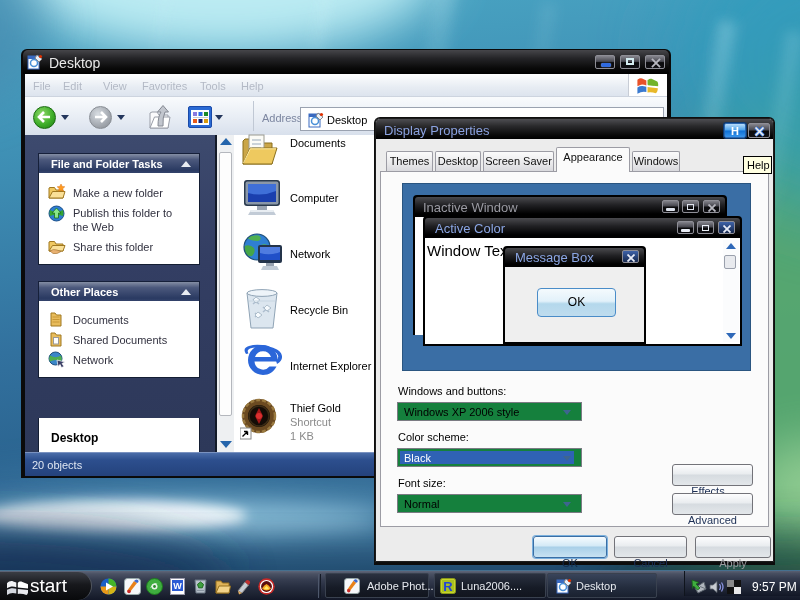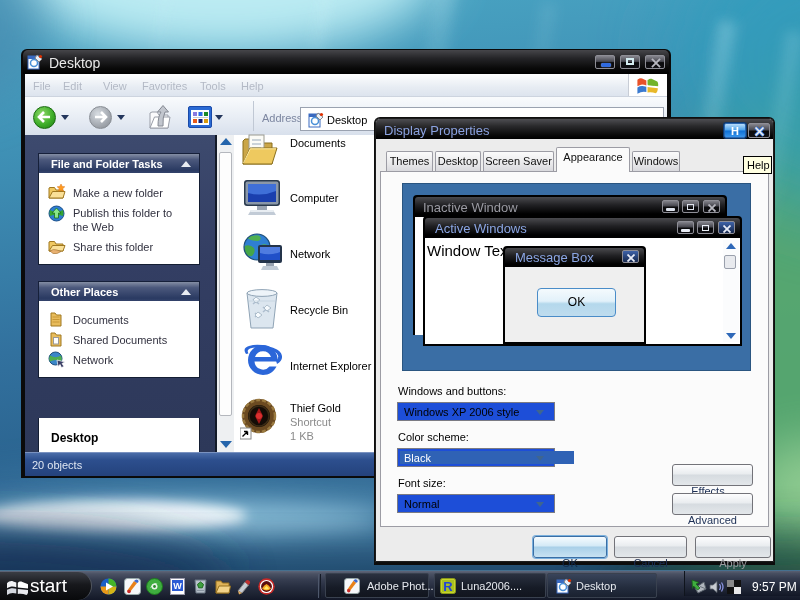--- a/index.html
+++ b/index.html
@@ -41,21 +41,21 @@
 #dialog { left:375px; top:118px; width:399px; height:444px; background:#ececec; border-radius:5px 5px 0 0; border:1px solid #1c1c1c; box-shadow:0 0 0 1px #0e0e0e, 0 2px 0 1px #0c0c0c; font-size:11px; }
 #dlg-title { left:0; top:0; width:397px; height:20px; background:linear-gradient(#4e4e52,#2a2a2c 35%,#0a0a0a 80%,#000); border-radius:4px 4px 0 0; color:#8ba2e0; font-size:13px; }
 #dlg-page { left:4px; top:52px; width:389px; height:356px; background:#fbfbfb; border:1px solid #9c9ca4; }
 .tab { top:32px; height:20px; background:linear-gradient(#fbfbfb,#e9e9eb 60%,#d9d9dd); border:1px solid #9c9ca4; border-bottom:none; border-radius:2px 2px 0 0; font-size:11px; color:#111; text-align:center; z-index:2; }
 .tab span { position:relative; top:3px; }
 #tab-active { top:28px; height:25px; background:#fbfbfb; z-index:3; }
 #preview { left:21px; top:11px; width:349px; height:188px; background:#3a6ea5; border:1px solid #2a5580; }
 #help-tip { left:367px; top:37px; width:29px; height:18px; background:#ffffe1; border:1px solid #000; font-size:11px; color:#000; z-index:5; }
 
 .dlab { font-size:11px; color:#000; }
-.dcombo { left:21px; width:158px; height:19px; background:#1d4ed8; border:1px solid #7b7b83; font-size:11px; color:#000; }
+.dcombo { left:21px; width:185px; height:19px; background:#15803d; border:1px solid #7b7b83; font-size:11px; color:#000; }
 .dcombo .da { right:10px; top:7px; width:0; height:0; border-left:4.5px solid transparent; border-right:4.5px solid transparent; border-top:5.5px solid #3e6590; }
 .sbtn { width:81px; height:22px; background:linear-gradient(#fdfdfe,#e9ecef 45%,#d6dbe0 50%,#e3e7ea); border:1px solid #737379; border-radius:3px; font-size:11px; color:#1c2f55; text-align:center; }
 .sbtn span { position:relative; top:20px; }
 
 
 .pvwin { background:#000; border-radius:4px 4px 0 0; }
 .pvtitle { left:2px; top:2px; right:2px; height:20px; background:linear-gradient(#4a4a4e,#212124 40%,#000 85%); border-radius:3px 3px 0 0; font-size:13px; }
 .pvbtn { top:3px; width:17px; height:13px; background:linear-gradient(#82828a,#46464e 45%,#0a0a0c 55%,#0e0e12); border:1px solid #8e8e96; border-radius:2px; }
 
 
@@ -371,21 +371,21 @@
           <div class="pvbtn" style="right:5px">
               <svg style="position:absolute; left:4px; top:2.5px" width="8" height="8" viewBox="0 0 8 8">
                 <path d="M0.5 0.5 L7.5 7.5 M7.5 0.5 L0.5 7.5" stroke="#b8b8c0" stroke-width="1.8"></path>
               </svg>
             </div>
         </div>
         <div style="left:2px; top:22px; right:2px; bottom:0; background:#fff"></div>
       </div>
       <div class="pvwin" style="left:20px; top:32px; width:319px; height:130px">
         <div class="pvtitle">
-            <span style="left:10px; top:3px; color:#8ba6e4">Active Windows</span>
+            <span style="left:10px; top:3px; color:#8ba6e4">Active Color</span>
           <div class="pvbtn" style="right:46px">
               <span style="left:3px; top:7px; width:9px; height:3px; background:#eaeef6; border-radius:1px"></span>
             </div>
           <div class="pvbtn" style="right:26px">
               <span style="left:4px; top:3px; width:7px; height:6px; border:1.5px solid #eaeef6"></span>
             </div>
           <div class="pvbtn" style="right:5px; background:linear-gradient(#3e62a8,#16284e)">
               <svg style="position:absolute; left:4px; top:2.5px" width="8" height="8" viewBox="0 0 8 8">
                 <path d="M0.5 0.5 L7.5 7.5 M7.5 0.5 L0.5 7.5" stroke="#e8ecf8" stroke-width="1.8"></path>
               </svg>

